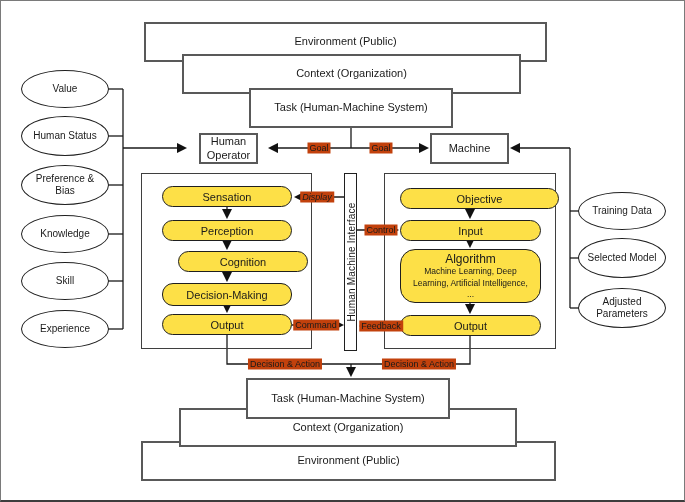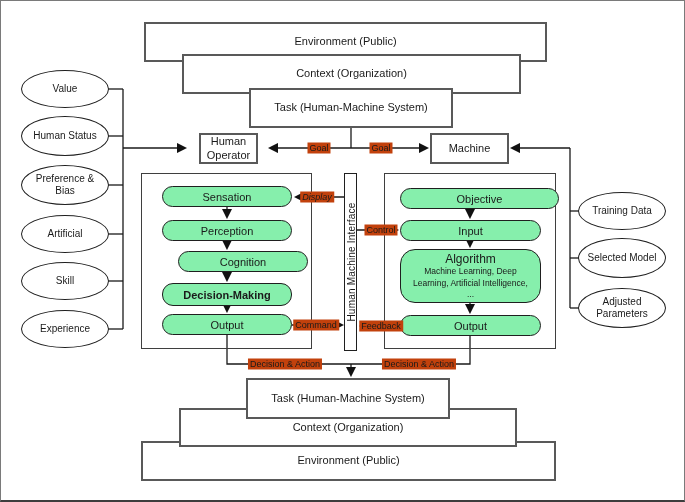--- a/index.html
+++ b/index.html
@@ -14,21 +14,21 @@
   .grayBox {
     position:absolute; background:#fff; border:2px solid #595959;
     display:flex; align-items:center; justify-content:center;
     font-size:11px; text-align:center; line-height:1.25; z-index:1;
   }
   .z2 { z-index:2; } .z3 { z-index:3; }
 
   .container { position:absolute; border:1.4px solid #3f3f3f; background:transparent; z-index:1; }
 
   .stadium {
-    position:absolute; background:#86efac; border:1.4px solid #1f1f1f; border-radius:11px;
+    position:absolute; background:#fde047; border:1.4px solid #1f1f1f; border-radius:11px;
     display:flex; align-items:center; justify-content:center;
     font-size:11px; z-index:2; text-align:center;
   }
   .algo { border-radius:15px; flex-direction:column; padding:2px 8px 1px; justify-content:center; }
   .algo .algo-title { font-size:12px; line-height:1.2; }
   .algo .algo-sub { font-size:8.5px; line-height:1.35; text-align:center; }
 
   .ellipse {
     position:absolute; background:#fff; border:1.4px solid #1f1f1f; border-radius:50%;
     display:flex; align-items:center; justify-content:center;
@@ -123,40 +123,40 @@
   <div class="ellipse" style="left:20px;top:69px;width:88px;height:38px;">
     <span>Value</span>
   </div>
   <div class="ellipse" style="left:20px;top:115px;width:88px;height:40px;">
     <span>Human Status</span>
   </div>
   <div class="ellipse" style="left:20px;top:164px;width:88px;height:40px;">
     <span>Preference &amp; Bias</span>
   </div>
   <div class="ellipse" style="left:20px;top:214px;width:88px;height:38px;">
-    <span>Artificial</span>
+    <span>Knowledge</span>
   </div>
   <div class="ellipse" style="left:20px;top:261px;width:88px;height:38px;">
     <span>Skill</span>
   </div>
   <div class="ellipse" style="left:20px;top:309px;width:88px;height:38px;">
     <span>Experience</span>
   </div>
 
   <div class="container" style="left:140px;top:172px;width:171px;height:176px;"></div>
   <div class="stadium" style="left:161px;top:185px;width:130px;height:21px;">
     <span>Sensation</span>
   </div>
   <div class="stadium" style="left:161px;top:219px;width:130px;height:21px;">
     <span>Perception</span>
   </div>
   <div class="stadium" style="left:177px;top:250px;width:130px;height:21px;">
     <span>Cognition</span>
   </div>
-  <div class="stadium" style="left:161px;top:282px;width:130px;height:23px;font-weight:bold;">
+  <div class="stadium" style="left:161px;top:282px;width:130px;height:23px;">
     <span>Decision-Making</span>
   </div>
   <div class="stadium" style="left:161px;top:313px;width:130px;height:21px;">
     <span>Output</span>
   </div>
 
   <div class="hmi">
     <span class="hmi-text">Human Machine Interface</span>
   </div>
 

